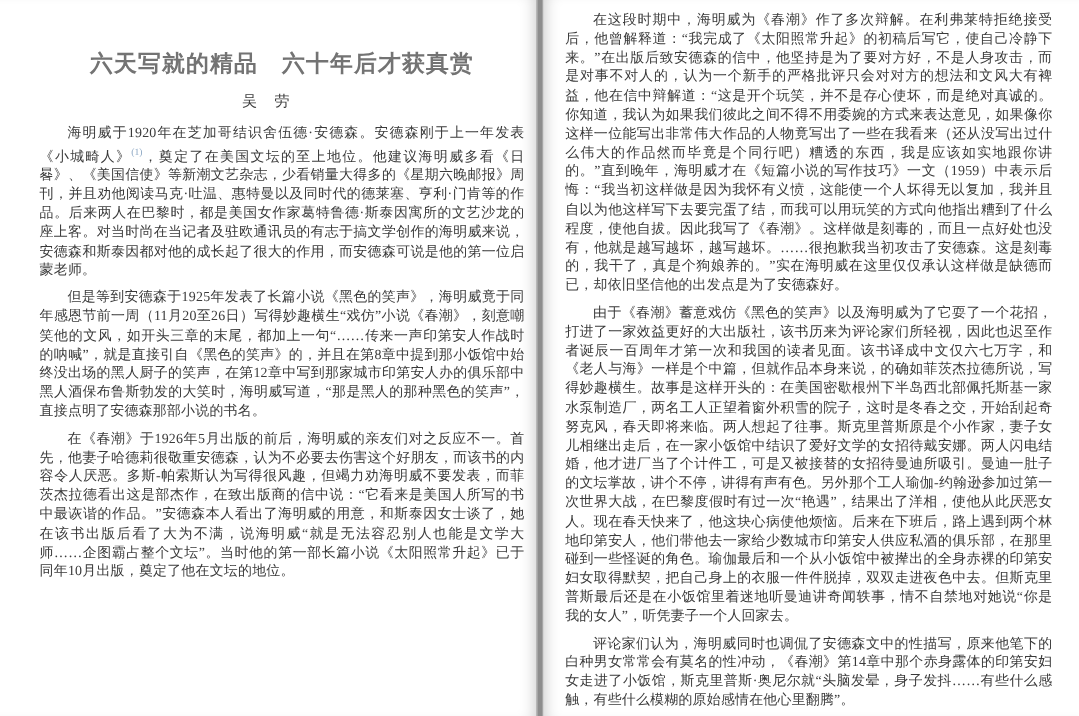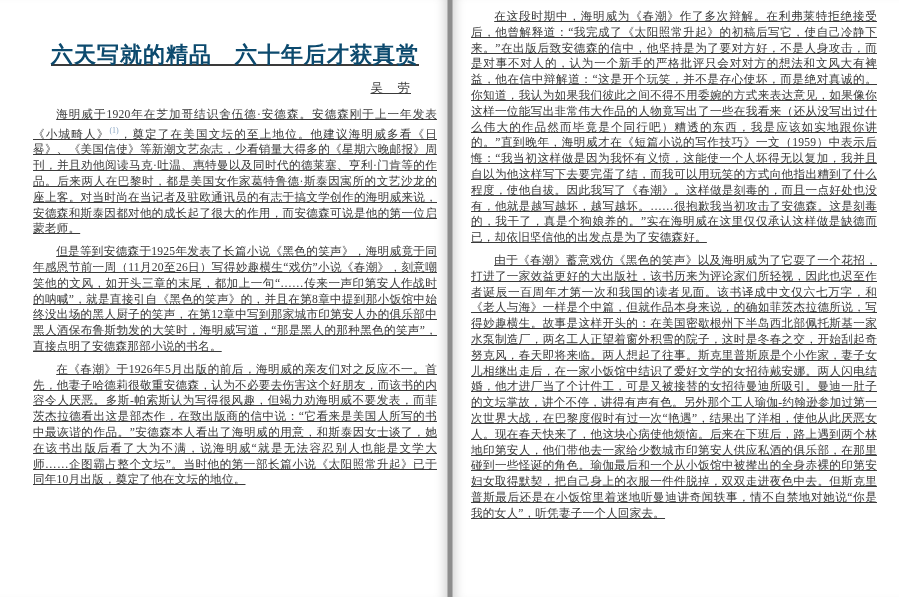--- a/index.html
+++ b/index.html
@@ -14,50 +14,49 @@
     overflow: hidden;
     background: #ffffff;
     font-family: "Liberation Serif", "DejaVu Serif", serif;
     color: #3a3a3a;
   }
   .page {
     background: #ffffff;
     height: 597px;
     overflow: hidden;
     box-sizing: border-box;
-    text-decoration: underline;
   }
   .page-left {
     width: 447px;
     padding: 40px 10px 6px 33px;
     box-shadow: inset -10px 0 12px -9px rgba(0,0,0,0.22);
   }
   .page-right {
     width: 446px;
     padding: 9px 22px 6px 18px;
     box-shadow: inset 10px 0 12px -9px rgba(0,0,0,0.22);
   }
   .divider {
     width: 6px;
     height: 597px;
     background: #8d8d8d;
     border-left: 1px solid #b5b5b5;
     border-right: 1px solid #b5b5b5;
     box-sizing: border-box;
   }
   .article-title {
-    font-size: 22px;
+    font-size: 19px;
     font-weight: bold;
     text-align: center;
     letter-spacing: 1px;
     margin: 0 0 10px 0;
-    color: #0c4a6e;
+    color: #737373;
   }
   .article-author {
-    text-align: right;
+    text-align: center;
     font-size: 12.5px;
     padding-right: 26px;
     margin: 0 0 10px 0;
     letter-spacing: 1px;
   }
   .para {
     font-size: 11.6px;
     line-height: 15.8px;
     text-align: justify;
     text-indent: 2em;
@@ -85,16 +84,17 @@
         <p class="para">在《春潮》于1926年5月出版的前后，海明威的亲友们对之反应不一。首先，他妻子哈德莉很敬重安德森，认为不必要去伤害这个好朋友，而该书的内容令人厌恶。多斯-帕索斯认为写得很风趣，但竭力劝海明威不要发表，而菲茨杰拉德看出这是部杰作，在致出版商的信中说：“它看来是美国人所写的书中最诙谐的作品。”安德森本人看出了海明威的用意，和斯泰因女士谈了，她在该书出版后看了大为不满，说海明威“就是无法容忍别人也能是文学大师……企图霸占整个文坛”。当时他的第一部长篇小说《太阳照常升起》已于同年10月出版，奠定了他在文坛的地位。</p>
       </div>
   </div>
 
   <div class="divider"></div>
 
   <div class="page page-right">
     <div class="body-text">
         <p class="para">在这段时期中，海明威为《春潮》作了多次辩解。在利弗莱特拒绝接受后，他曾解释道：“我完成了《太阳照常升起》的初稿后写它，使自己冷静下来。”在出版后致安德森的信中，他坚持是为了要对方好，不是人身攻击，而是对事不对人的，认为一个新手的严格批评只会对对方的想法和文风大有裨益，他在信中辩解道：“这是开个玩笑，并不是存心使坏，而是绝对真诚的。你知道，我认为如果我们彼此之间不得不用委婉的方式来表达意见，如果像你这样一位能写出非常伟大作品的人物竟写出了一些在我看来（还从没写出过什么伟大的作品然而毕竟是个同行吧）糟透的东西，我是应该如实地跟你讲的。”直到晚年，海明威才在《短篇小说的写作技巧》一文（1959）中表示后悔：“我当初这样做是因为我怀有义愤，这能使一个人坏得无以复加，我并且自以为他这样写下去要完蛋了结，而我可以用玩笑的方式向他指出糟到了什么程度，使他自拔。因此我写了《春潮》。这样做是刻毒的，而且一点好处也没有，他就是越写越坏，越写越坏。……很抱歉我当初攻击了安德森。这是刻毒的，我干了，真是个狗娘养的。”实在海明威在这里仅仅承认这样做是缺德而已，却依旧坚信他的出发点是为了安德森好。</p>
         <p class="para">由于《春潮》蓄意戏仿《黑色的笑声》以及海明威为了它耍了一个花招，打进了一家效益更好的大出版社，该书历来为评论家们所轻视，因此也迟至作者诞辰一百周年才第一次和我国的读者见面。该书译成中文仅六七万字，和《老人与海》一样是个中篇，但就作品本身来说，的确如菲茨杰拉德所说，写得妙趣横生。故事是这样开头的：在美国密歇根州下半岛西北部佩托斯基一家水泵制造厂，两名工人正望着窗外积雪的院子，这时是冬春之交，开始刮起奇努克风，春天即将来临。两人想起了往事。斯克里普斯原是个小作家，妻子女儿相继出走后，在一家小饭馆中结识了爱好文学的女招待戴安娜。两人闪电结婚，他才进厂当了个计件工，可是又被接替的女招待曼迪所吸引。曼迪一肚子的文坛掌故，讲个不停，讲得有声有色。另外那个工人瑜伽-约翰逊参加过第一次世界大战，在巴黎度假时有过一次“艳遇”，结果出了洋相，使他从此厌恶女人。现在春天快来了，他这块心病使他烦恼。后来在下班后，路上遇到两个林地印第安人，他们带他去一家给少数城市印第安人供应私酒的俱乐部，在那里碰到一些怪诞的角色。瑜伽最后和一个从小饭馆中被撵出的全身赤裸的印第安妇女取得默契，把自己身上的衣服一件件脱掉，双双走进夜色中去。但斯克里普斯最后还是在小饭馆里着迷地听曼迪讲奇闻轶事，情不自禁地对她说“你是我的女人”，听凭妻子一个人回家去。</p>
+        <p class="para">评论家们认为，海明威同时也调侃了安德森文中的性描写，原来他笔下的白种男女常常会有莫名的性冲动，《春潮》第14章中那个赤身露体的印第安妇女走进了小饭馆，斯克里普斯·奥尼尔就“头脑发晕，身子发抖……有些什么感触，有些什么模糊的原始感情在他心里翻腾”。</p>
       </div>
   </div>
 
 </div>
 
 </body></html>

